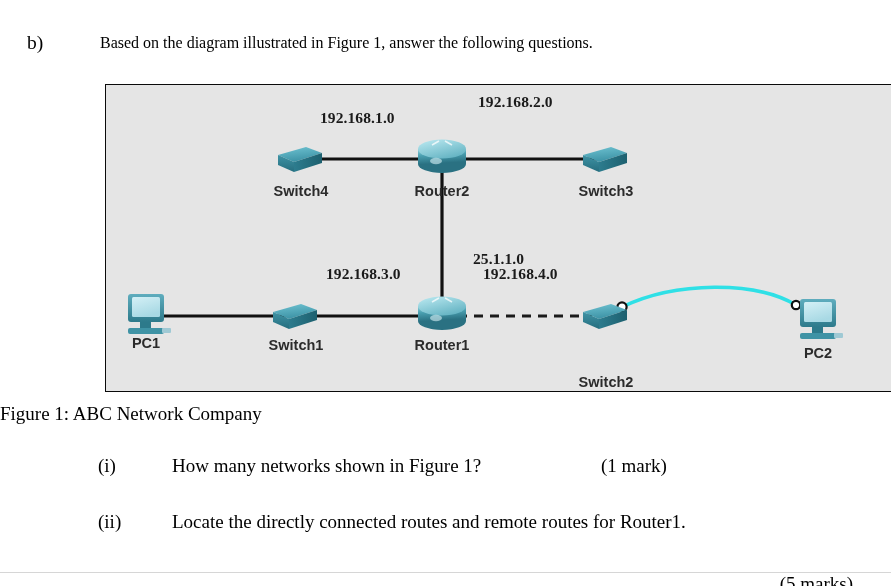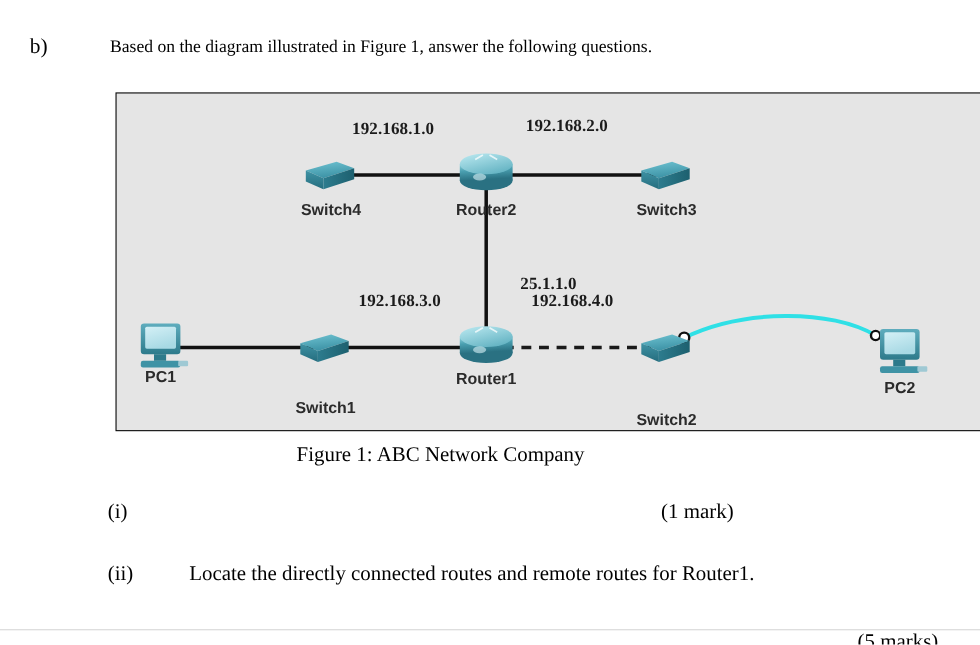--- a/index.html
+++ b/index.html
@@ -83,21 +83,20 @@
     color: #2b2b2b;
     white-space: nowrap;
     text-align: center;
   }
 
   
   .caption {
     position: absolute;
     left: 0; top: 400px;
     width: 801px;
-    text-align: center;
     font-size: 19px;
     line-height: 28px;
   }
 
   
   .subq {
     position: absolute;
     width: 891px;
     height: 28px;
   }
@@ -254,57 +253,58 @@
       <g>
         <rect x="694" y="214" width="36" height="28" rx="3" fill="url(#pcCase)"></rect>
         <rect x="698" y="217" width="28" height="20" rx="1.5" fill="url(#pcScr)"></rect>
         <rect x="706" y="242" width="11" height="6" fill="#2d7a8b"></rect>
         <rect x="694" y="248" width="36" height="6" rx="2" fill="#3f93a5"></rect>
         <rect x="728" y="248" width="9" height="5" rx="1" fill="#9fc9d4"></rect>
       </g>
     </svg>
 
     <span class="net-label" style="left:214px; top:24px;">192.168.1.0</span>
-    <span class="net-label" style="left:372px; top:21px;">192.168.2.0</span>
+    <span class="net-label" style="left:372px; top:8px;">192.168.2.0</span>
     <span class="net-label" style="left:367px; top:130px;margin-top:35px;">25.1.1.0</span>
     <span class="net-label" style="left:220px; top:180px;">192.168.3.0</span>
     <span class="net-label" style="left:377px; top:180px;">192.168.4.0</span>
 
     <div class="node" style="left:195px; top:76px;">
       <span class="name" style="top:22px;">Switch4</span>
     </div>
     <div class="node" style="left:336px; top:73px;">
       <span class="name" style="top:25px;">Router2</span>
     </div>
     <div class="node" style="left:500px; top:76px;">
       <span class="name" style="top:22px;">Switch3</span>
     </div>
     <div class="node" style="left:40px; top:229px;">
       <span class="name" style="top:21px;">PC1</span>
     </div>
     <div class="node" style="left:190px; top:233px;">
-      <span class="name" style="top:19px;margin-top:26px;">Switch1</span>
+      <span class="name" style="top:19px;">Switch1</span>
     </div>
     <div class="node" style="left:336px; top:230px;">
       <span class="name" style="top:22px;">Router1</span>
     </div>
     <div class="node" style="left:500px; top:231px;">
       <span class="name" style="top:19px;margin-top:39px;">Switch2</span>
     </div>
     <div class="node" style="left:712px; top:234px;">
       <span class="name" style="top:26px;">PC2</span>
     </div>
 
   </div>
 </div>
 
 <div class="caption">Figure 1: ABC Network Company</div>
 
 <div class="subq" id="subq-1">
   <span class="num">(i)</span>
+  <span class="body">How many networks shown in Figure 1?</span>
   <span class="marks">(1 mark)</span>
 </div>
 
 <div class="subq" id="subq-2">
   <span class="num">(ii)</span>
   <span class="body">Locate the directly connected routes and remote routes for Router1.</span>
 </div>
 <div class="marks-line">
   <span class="marks">(5 marks)</span>
 </div>

